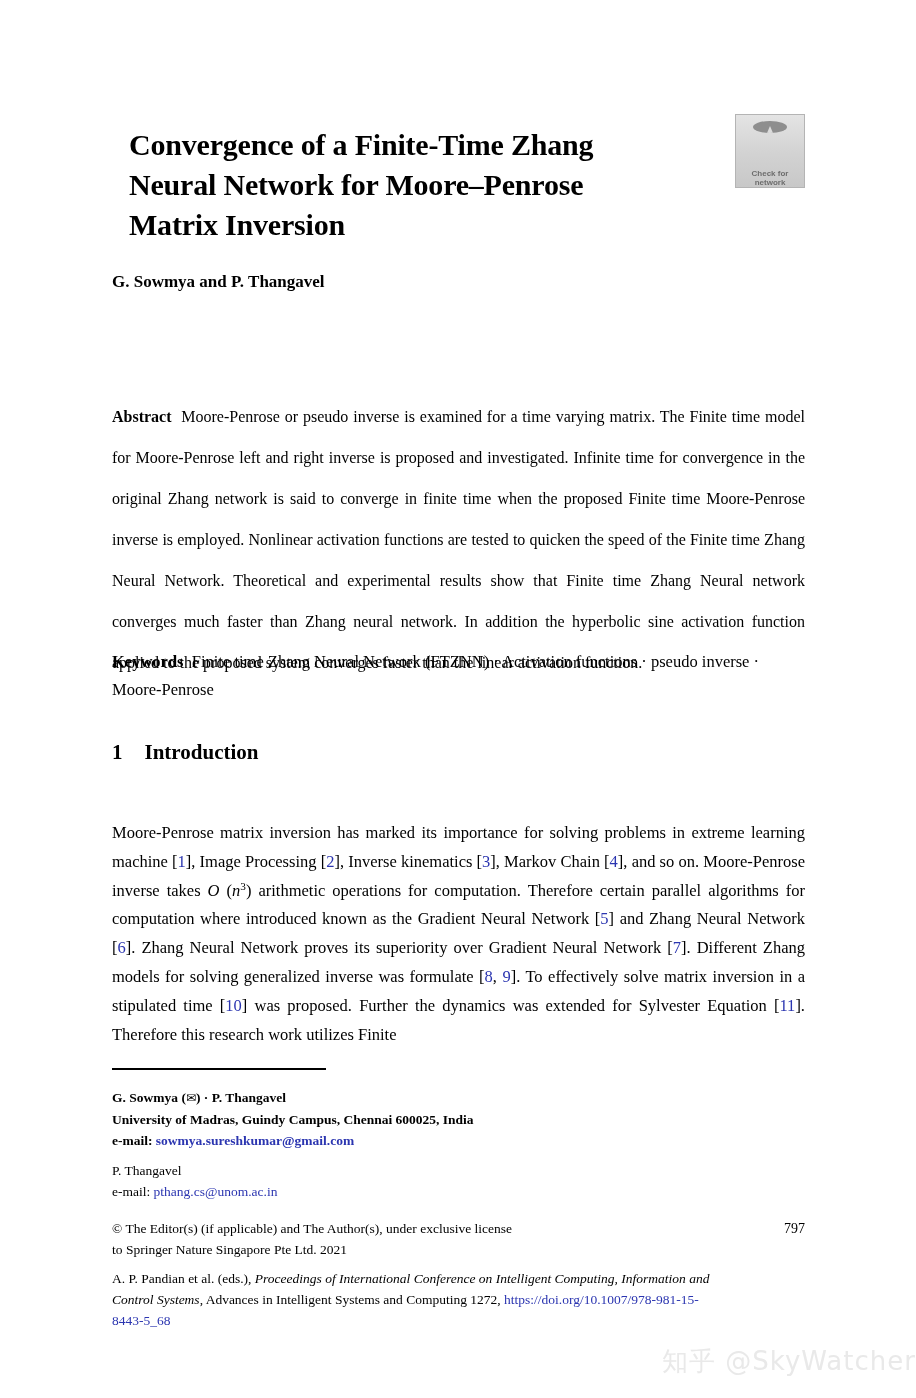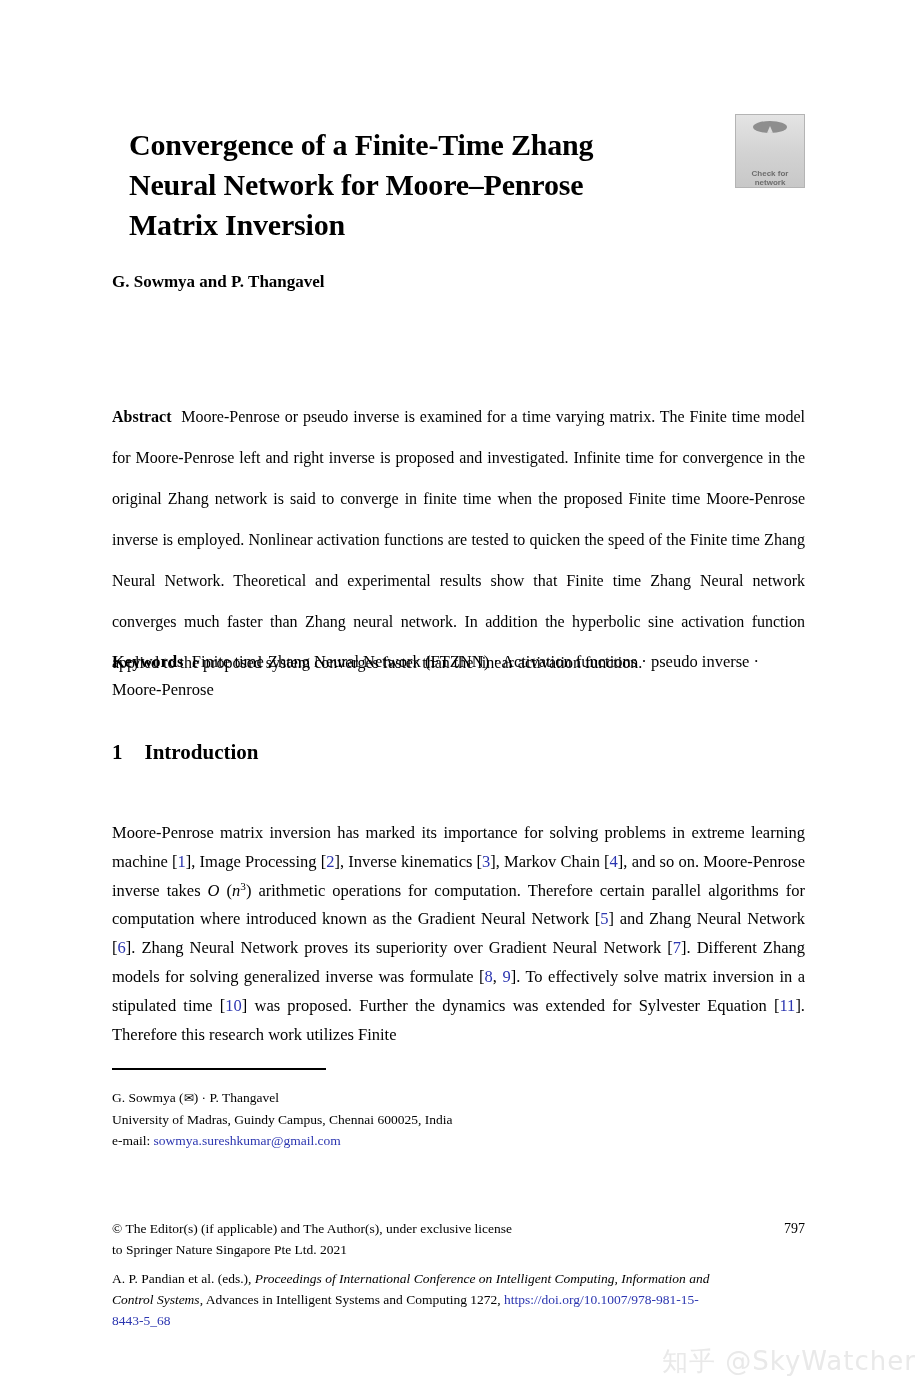--- a/index.html
+++ b/index.html
@@ -166,21 +166,21 @@
   }
 
   
   .fn-block {
     position: absolute;
     left: 112px;
     width: 620px;
     font-size: 13.5px;
     line-height: 21px;
   }
-  .fn-a { top: 1087px; }
+  .fn-a { top: 1087px; font-weight: bold; }
   .fn-b { top: 1160px; }
   .link { color: #2b35b0; margin-top: 26px; }
   .env {
     font-family: "DejaVu Sans", sans-serif;
     font-size: 12px;
   }
 
   
   .copy-block {
     position: absolute;
@@ -258,20 +258,24 @@
   <div class="body-par"><span>Moore-Penrose matrix inversion has marked its importance for solving problems in extreme learning machine [</span><span class="ref">1</span><span>], Image Processing [</span><span class="ref">2</span><span>], Inverse kinematics [</span><span class="ref">3</span><span>], Markov Chain [</span><span class="ref">4</span><span>], and so on. Moore-Penrose inverse takes </span><span class="mathit">O</span><span> (</span><span class="mathit">n</span><sup>3</sup><span>)</span><span> arithmetic operations for computation. Therefore certain parallel algorithms for computation where introduced known as the Gradient Neural Network [</span><span class="ref">5</span><span>] and Zhang Neural Network [</span><span class="ref">6</span><span>]. Zhang Neural Network proves its superiority over Gradient Neural Network [</span><span class="ref">7</span><span>]. Different Zhang models for solving generalized inverse was formulate [</span><span class="ref">8</span><span>, </span><span class="ref">9</span><span>]. To effectively solve matrix inversion in a stipulated time [</span><span class="ref">10</span><span>] was proposed. Further the dynamics was extended for Sylvester Equation [</span><span class="ref">11</span><span>]. Therefore this research work utilizes Finite</span></div>
 
   <div class="fn-rule"></div>
 
   <div class="fn-block fn-a">
     <div><span>G. Sowmya (</span><span class="env">✉</span><span>) · P. Thangavel</span></div>
     <div>University of Madras, Guindy Campus, Chennai 600025, India</div>
     <div><span>e-mail: </span><span class="link">sowmya.sureshkumar@gmail.com</span></div>
   </div>
 
+  <div class="fn-block fn-b">
+    <div>P. Thangavel</div>
+    <div><span>e-mail: </span><span class="link">pthang.cs@unom.ac.in</span></div>
+  </div>
 
   <div class="copy-block">
     <div class="copy-line1">
       <span>© The Editor(s) (if applicable) and The Author(s), under exclusive license</span>
       <span class="page-num">797</span>
     </div>
     <div>to Springer Nature Singapore Pte Ltd. 2021</div>
     <div class="cite-block"><span>A. P. Pandian et al. (eds.), </span><span class="ital">Proceedings of International Conference on Intelligent Computing, Information and Control Systems</span><span>, Advances in Intelligent Systems and Computing 1272, </span><span class="link">https://doi.org/10.1007/978-981-15-8443-5_68</span></div>
   </div>
 

